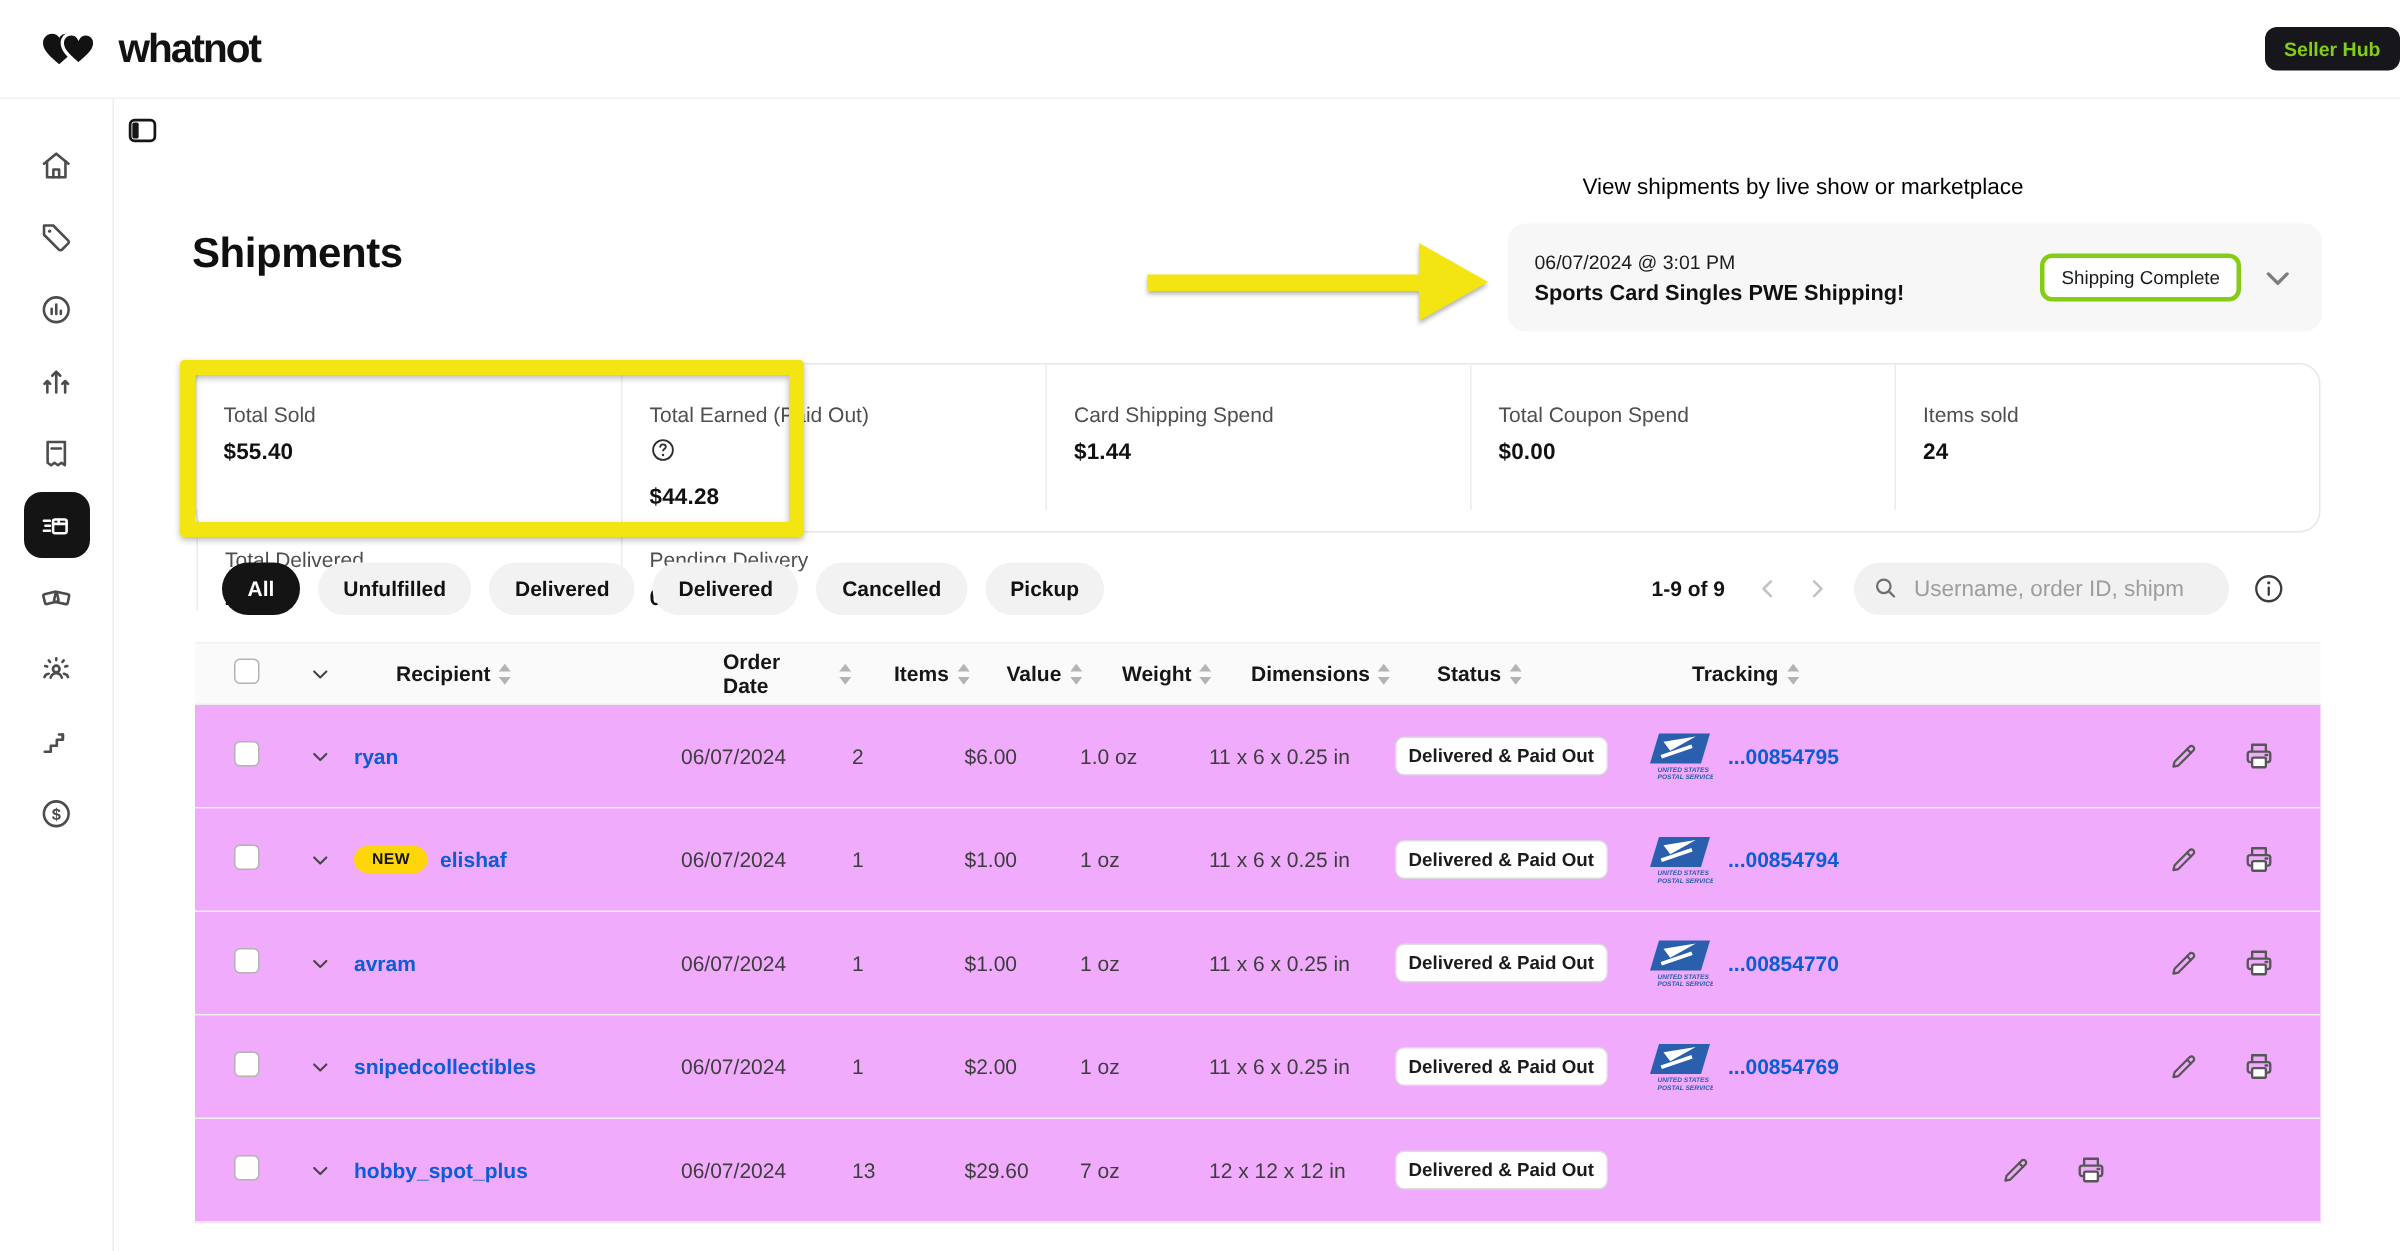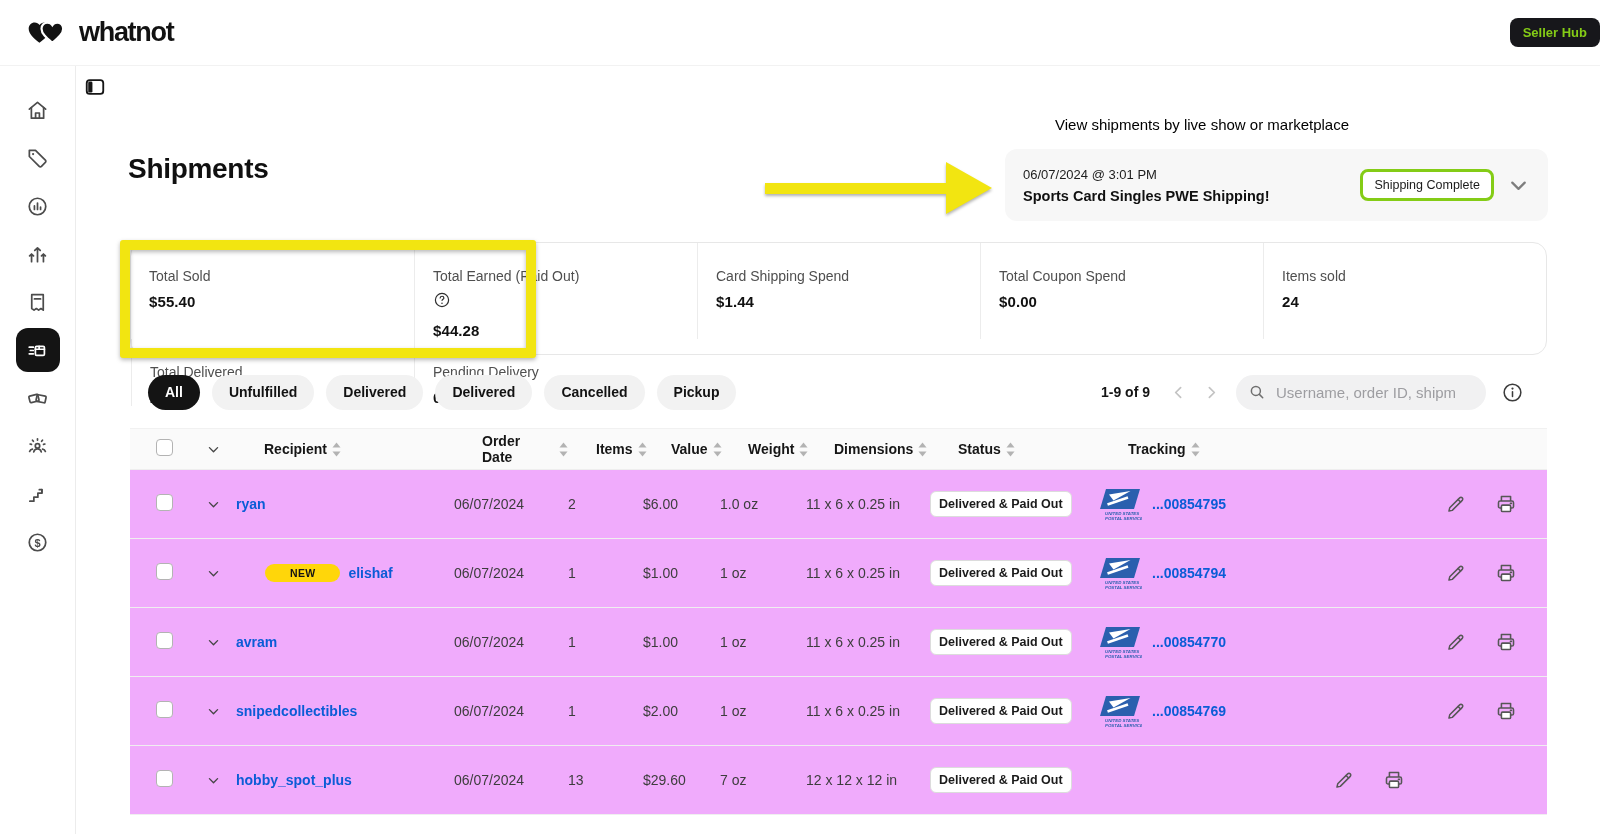--- a/index.html
+++ b/index.html
@@ -69,21 +69,21 @@
   .table { position:absolute; left:54px; top:362px; width:1417px; }
   .thead, .trow { display:grid; grid-template-columns:64px 42px 218px 114px 75px 77px 86px 124px 170px 335px 112px; align-items:center; }
   .thead { height:42px; background:#fafafa; border-top:1px solid #f1f1f1; border-bottom:1px solid #eeeeee; font-size:14px; font-weight:700; color:#161616; }
   .trow { height:69px; border-bottom:1px solid #efefef; font-size:14px; color:#3d3d3d; background:#f0abfc; }
   .cell-check { padding-left:26px; }
   .checkbox { display:inline-block; width:17px; height:17px; border:1.5px solid #b3b3b3; border-radius:4px; background:#fff; cursor:pointer; }
   .cell-chevron { display:flex; padding-left:12px; cursor:pointer; }
   .th { display:flex; align-items:center; gap:5px; cursor:pointer;padding-left:28px; }
   .sort { margin-top:1px; }
   .recipient-cell { display:flex; align-items:center; }
-  .new-badge { background:#FFD60A; color:#141414; border-radius:10px; font-size:10.5px; font-weight:800; padding:3px 25px; margin-right:8px; letter-spacing:0.3px;margin-left:29px; }
+  .new-badge { background:#FFD60A; color:#141414; border-radius:10px; font-size:10.5px; font-weight:800; padding:3px 12px; margin-right:8px; letter-spacing:0.3px; }
   .link { color:#0b5cd6; font-weight:600; cursor:pointer; text-decoration:none; }
   .status-badge { display:inline-block; border:1px solid #dcdcdc; border-radius:6px; background:#fff; padding:5px 8px; font-size:12.5px; font-weight:700; color:#1b1b1b; white-space:nowrap; }
   .tracking-cell { display:flex; align-items:center; gap:10px; }
   .actions-cell { display:flex; justify-content:flex-end; align-items:center; gap:29px; padding-right:30px; }
   .icon-btn { display:flex; cursor:pointer; }
 </style>
 </head>
 <body>
 
 <div class="topbar">

